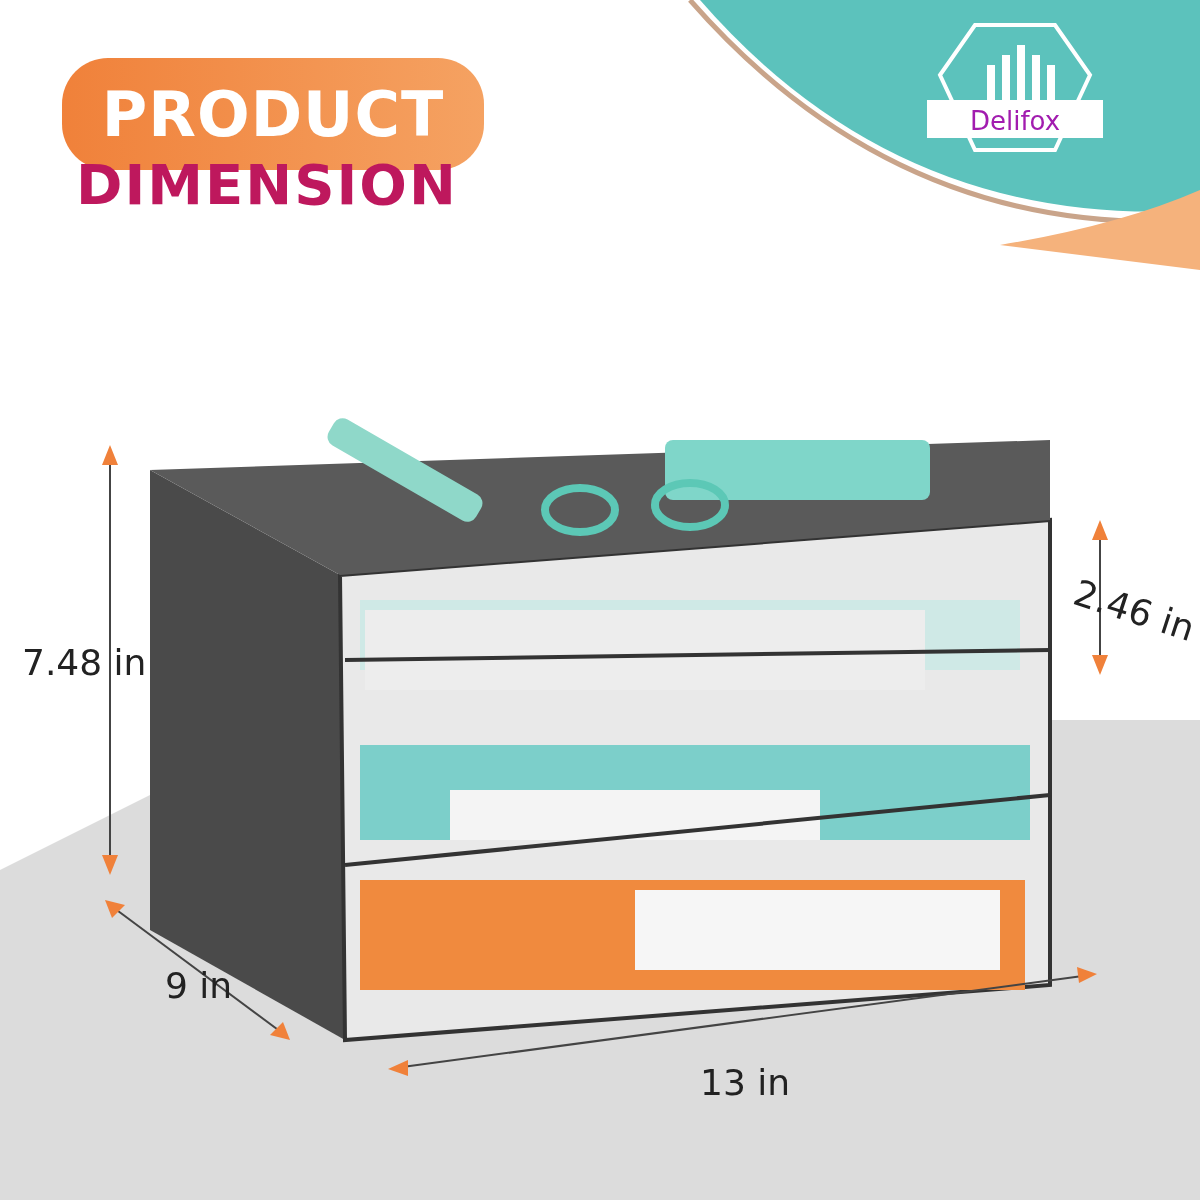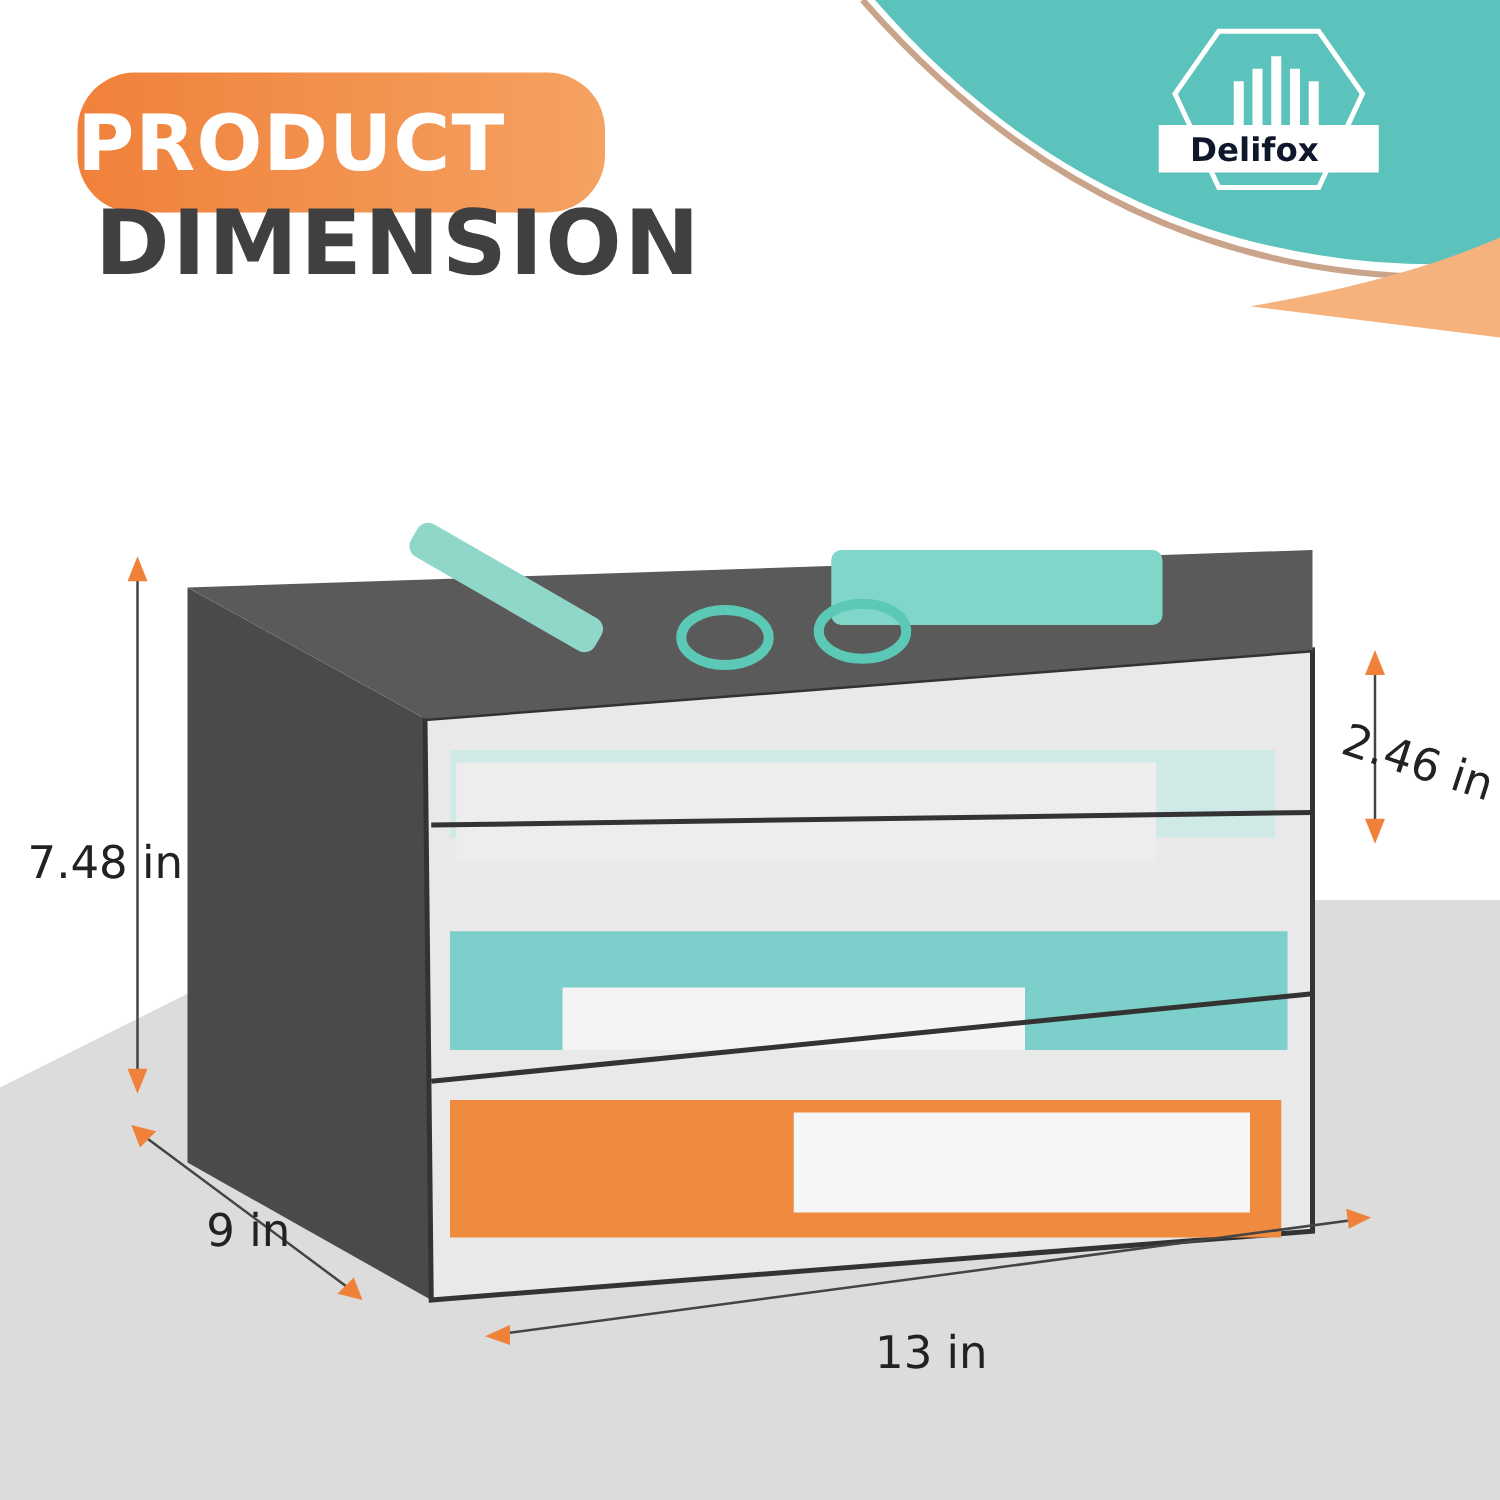--- a/index.html
+++ b/index.html
@@ -1,20 +1,20 @@
 <!DOCTYPE html>
 <html><head>
 <meta charset="utf-8">
 <style>
   html,body{margin:0;padding:0;}
   body{width:1200px;height:1200px;position:relative;overflow:hidden;background:#ffffff;font-family:"DejaVu Sans",sans-serif;}
   .floor{position:absolute;left:0;top:0;width:1200px;height:1200px;}
-  .badge{position:absolute;left:62px;top:58px;width:422px;height:112px;border-radius:46px;background:linear-gradient(90deg,#f0813a,#f5a262);display:flex;align-items:center;}
+  .badge{position:absolute;left:62px;top:58px;width:422px;height:112px;border-radius:46px;background:linear-gradient(90deg,#f0813a,#f5a262);display:flex;align-items:center;justify-content:center;}
   .badge span{color:#fff;font-weight:bold;font-size:62px;letter-spacing:1px;}
-  .title2{position:absolute;left:76px;top:152px;font-size:72px;font-weight:bold;color:#404040;letter-spacing:2px;}
+  .title2{position:absolute;left:76px;top:152px;font-size:56px;font-weight:bold;color:#be185d;letter-spacing:2px;}
   .logo{position:absolute;left:915px;top:20px;width:200px;height:140px;}
   .dim{position:absolute;font-size:36px;color:#222;font-family:"DejaVu Sans",sans-serif;}
 </style>
 </head>
 <body>
 
 <svg class="floor" viewBox="0 0 1200 1200">
   <polygon points="0,870 300,720 1200,720 1200,1200 0,1200" fill="#dcdcdc"></polygon>
   <path d="M700,0 Q900,230 1200,210 L1200,0 Z" fill="#5cc2bc"></path>
   <path d="M690,0 Q900,240 1200,220" fill="none" stroke="#c9a48a" stroke-width="5"></path>
@@ -58,18 +58,18 @@
 
 <svg class="logo" viewBox="0 0 200 140">
   <polygon points="60,5 140,5 175,55 140,130 60,130 25,55" fill="none" stroke="#fff" stroke-width="4"></polygon>
   <rect x="72" y="45" width="8" height="45" fill="#fff"></rect>
     <rect x="87" y="35" width="8" height="55" fill="#fff"></rect>
   <rect x="102" y="25" width="8" height="65" fill="#fff"></rect>
     <rect x="117" y="35" width="8" height="55" fill="#fff"></rect>
   <rect x="132" y="45" width="8" height="45" fill="#fff"></rect>
   <rect x="12" y="80" width="176" height="38" fill="#fff"></rect>
 </svg>
-<div style="position:absolute;left:952px;top:106px;width:126px;font-weight:bold;font-size:26px;color:#0f172a;">Delifox</div>
+<div style="position:absolute;left:952px;top:106px;width:126px;text-align:center;font-weight:normal;font-size:26px;color:#a21caf;">Delifox</div>
 
-<div class="dim" style="left:22px;top:670px;text-align:right;">7.48 in</div>
+<div class="dim" style="left:22px;top:642px;text-align:right;">7.48 in</div>
 <div class="dim" style="left:1072px;top:590px;transform:rotate(18deg);">2.46 in</div>
 <div class="dim" style="left:125px;top:965px;margin-left:40px;">9 in</div>
 <div class="dim" style="left:700px;top:1048px;margin-top:14px;">13 in</div>
 
 </body></html>

